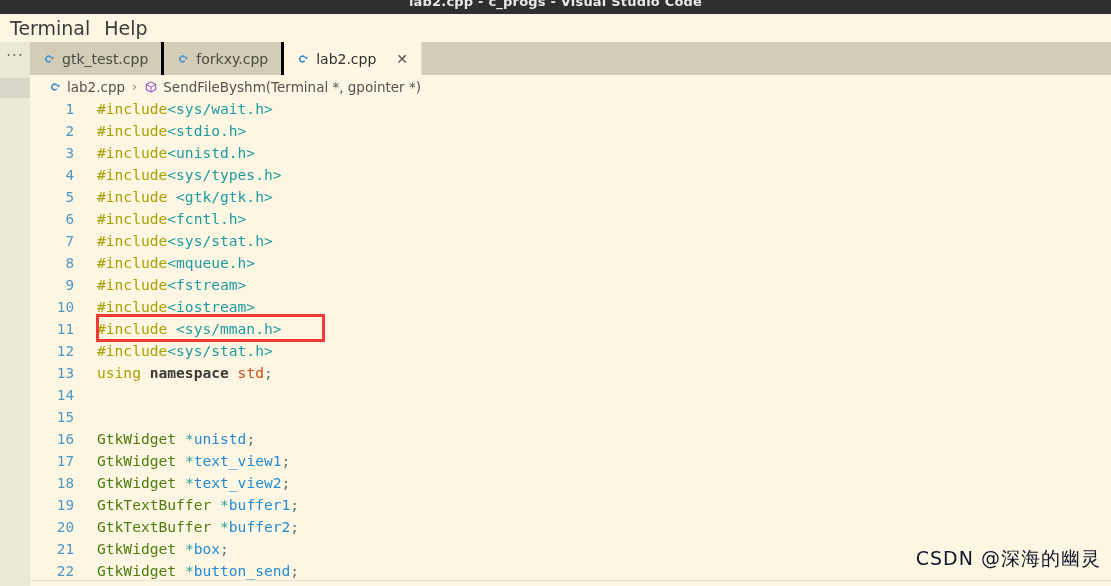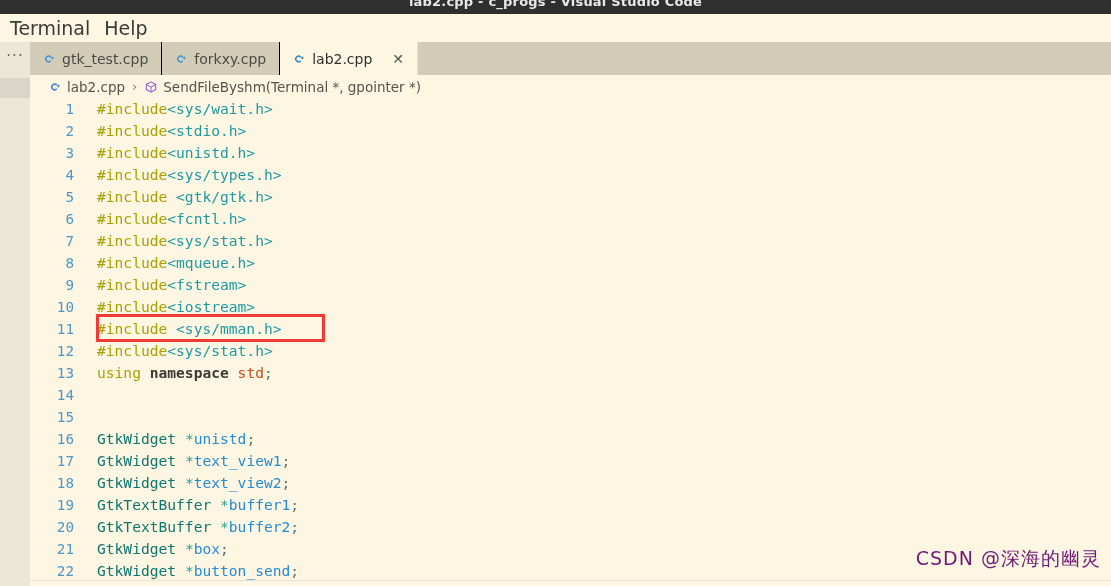--- a/index.html
+++ b/index.html
@@ -101,21 +101,21 @@
     letter-spacing: 1px;
     padding-bottom: 5px;
     box-sizing: border-box;
   }
   .tab {
     display: flex;
     align-items: center;
     gap: 6px;
     padding: 0 13px 0 12px;
     background: #d3cdb8;
-    border-right: 1px solid #000000;
+    border-right: 3px solid #000000;
     font-size: 14px;
     color: #4b4a44;
     white-space: nowrap;
     box-sizing: border-box;
   }
   .tab.active {
     background: #fdf6e3;
     color: #2f2e2a;
     border-right: 1px solid #e6dfc8;
   }
@@ -196,21 +196,21 @@
     box-sizing: border-box;
     color: #4f97c4;
     font-family: "DejaVu Sans Mono", "Liberation Mono", monospace;
     font-size: 14.3px;
   }
   .code-text { padding-left: 11px; white-space: pre; text-align: right; }
 
   
   .t-pre   { color: #a8a000; }            
   .t-hdr   { color: #1f9aa0; }            
-  .t-type  { color: #0f766e; margin-top: 16px; }            
+  .t-type  { color: #4d7c0f; margin-top: 16px; }            
   .t-star  { color: #2aa198; }            
   .t-var   { color: #268bd2; }            
   .t-punct { color: #58756b; }            
   .t-kw    { color: #3b3a33; font-weight: bold; } 
   .t-std   { color: #cb4b16; }            
 
   
   .redbox {
     position: absolute;
     left: 96px;
@@ -244,21 +244,21 @@
     left: 0; top: 581px;
     width: 30px; height: 5px;
     background: #ece8d8;
   }
 
   
   .watermark {
     position: absolute;
     right: 10px;
     bottom: 14px;
-    color: #701a75;
+    color: #0f172a;
     font-size: 19px;
     letter-spacing: 1px;
     white-space: nowrap;
     font-family: "DejaVu Sans", "Liberation Sans", sans-serif;
   }
 </style>
 </head>
 <body>
 
 <div id="app">

